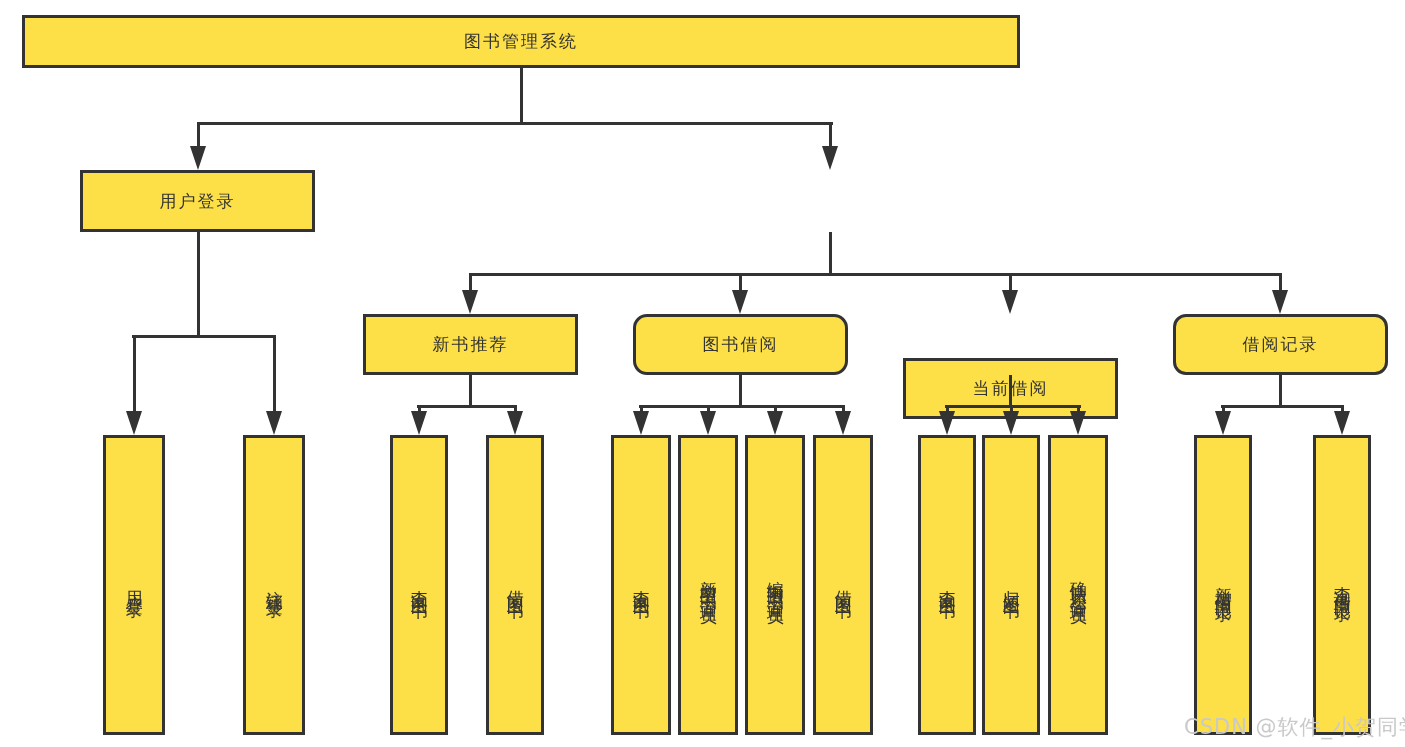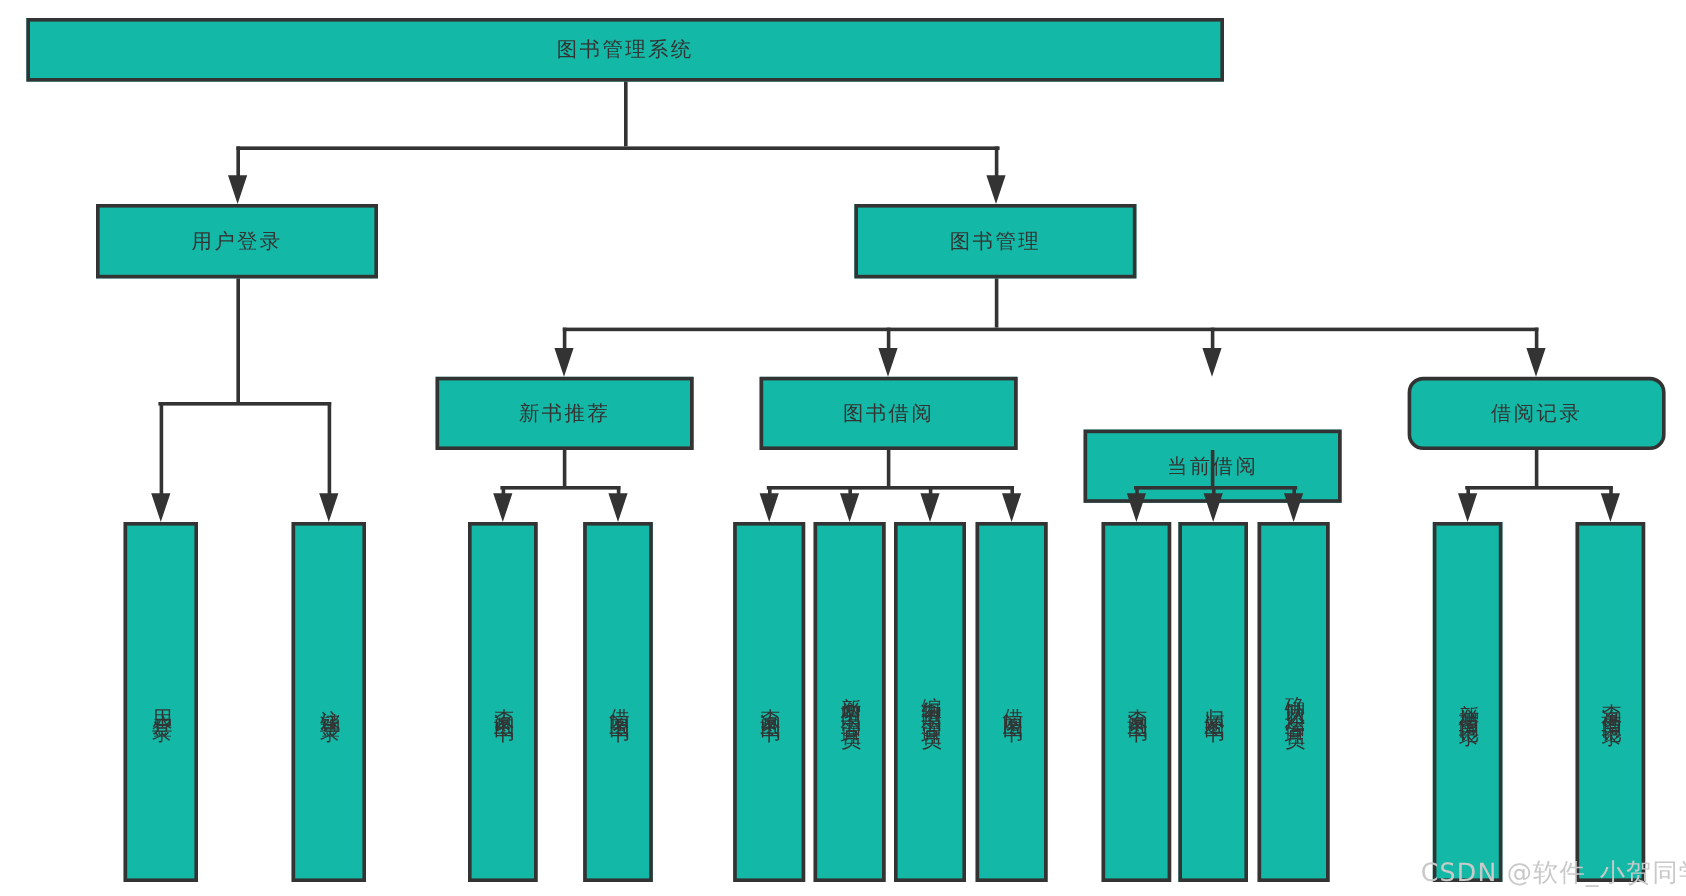--- a/index.html
+++ b/index.html
@@ -6,21 +6,21 @@
   #canvas {
     position:relative;
     width:1405px; height:747px;
     background:#ffffff;
     font-family:"DejaVu Sans","Liberation Sans",sans-serif;
     overflow:hidden;
   }
   .box {
     position:absolute;
     border:3px solid #333333;
-    background:#14b8a6;
+    background:#fde047;
     box-sizing:border-box;
     display:flex; align-items:center; justify-content:center;
     font-size:17px; color:#333333;
     letter-spacing:2px;
     text-align:center;
   }
   .vbox {
     writing-mode:vertical-rl;
     text-orientation:mixed;
     letter-spacing:4px;
@@ -52,42 +52,41 @@
   <div class="box" style="left:22px; top:15px; width:998px; height:53px;">图书管理系统</div>
 
   <div class="vl" style="left:520px; top:68px; height:54px;"></div>
   <div class="hl" style="left:197px; top:122px; width:636px;"></div>
   <div class="vl" style="left:197px; top:122px; height:28px;"></div>
   <div class="ar" style="left:190px; top:146px;"></div>
   <div class="vl" style="left:829px; top:122px; height:28px;"></div>
   <div class="ar" style="left:822px; top:146px;"></div>
 
   <div class="box" style="left:80px; top:170px; width:235px; height:62px;">用户登录</div>
-  <div class="box" style="left:712px; top:170px; width:235px; height:62px;">图书管理</div>
 
   <div class="vl" style="left:197px; top:232px; height:103px;"></div>
   <div class="hl" style="left:132px; top:335px; width:144px;"></div>
   <div class="vl" style="left:133px; top:335px; height:78px;"></div>
   <div class="ar" style="left:126px; top:411px;"></div>
   <div class="vl" style="left:273px; top:335px; height:78px;"></div>
   <div class="ar" style="left:266px; top:411px;"></div>
 
   <div class="vl" style="left:829px; top:232px; height:41px;"></div>
   <div class="hl" style="left:469px; top:273px; width:813px;"></div>
   <div class="vl" style="left:469px; top:273px; height:19px;"></div>
   <div class="ar" style="left:462px; top:290px;"></div>
   <div class="vl" style="left:739px; top:273px; height:19px;"></div>
   <div class="ar" style="left:732px; top:290px;"></div>
   <div class="vl" style="left:1009px; top:273px; height:19px;"></div>
   <div class="ar" style="left:1002px; top:290px;"></div>
   <div class="vl" style="left:1279px; top:273px; height:19px;"></div>
   <div class="ar" style="left:1272px; top:290px;"></div>
 
   <div class="box" style="left:363px; top:314px; width:215px; height:61px;">新书推荐</div>
-  <div class="box" style="left:633px; top:314px; width:215px; height:61px;">图书借阅</div>
+  <div class="box" style="left:633px; top:314px; width:215px; height:61px;border-radius:14px;">图书借阅</div>
   <div class="box" style="left:903px; top:314px; width:215px; height:61px;margin-top:44px;">当前借阅</div>
   <div class="box" style="left:1173px; top:314px; width:215px; height:61px;border-radius:13px;">借阅记录</div>
 
   <div class="vl" style="left:469px; top:375px; height:30px;"></div>
   <div class="hl" style="left:417px; top:405px; width:100px;"></div>
   <div class="vl" style="left:418px; top:405px; height:12px;"></div>
   <div class="ar" style="left:411px; top:411px;"></div>
   <div class="vl" style="left:514px; top:405px; height:12px;"></div>
   <div class="ar" style="left:507px; top:411px;"></div>
 

